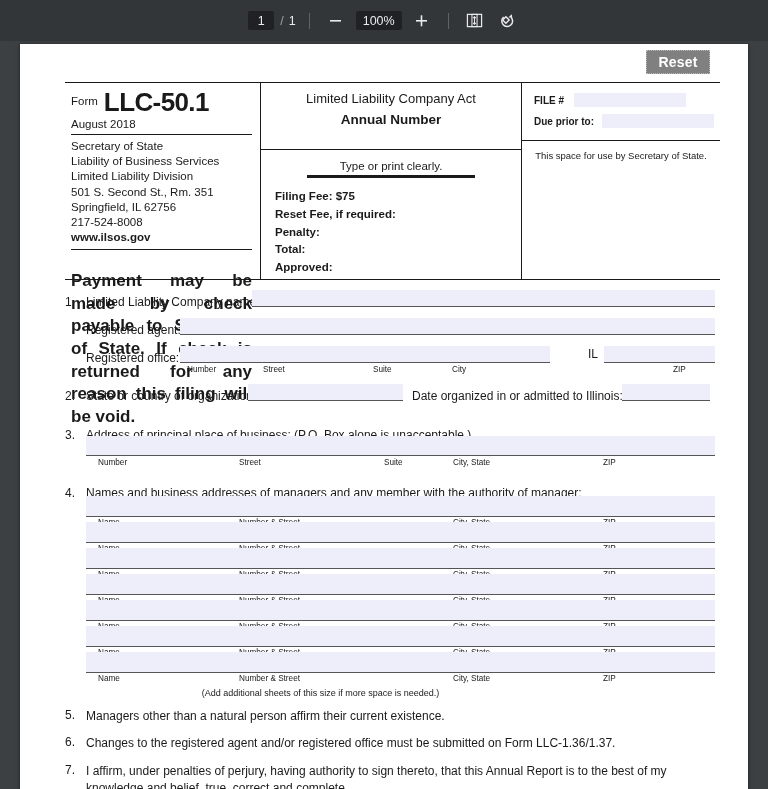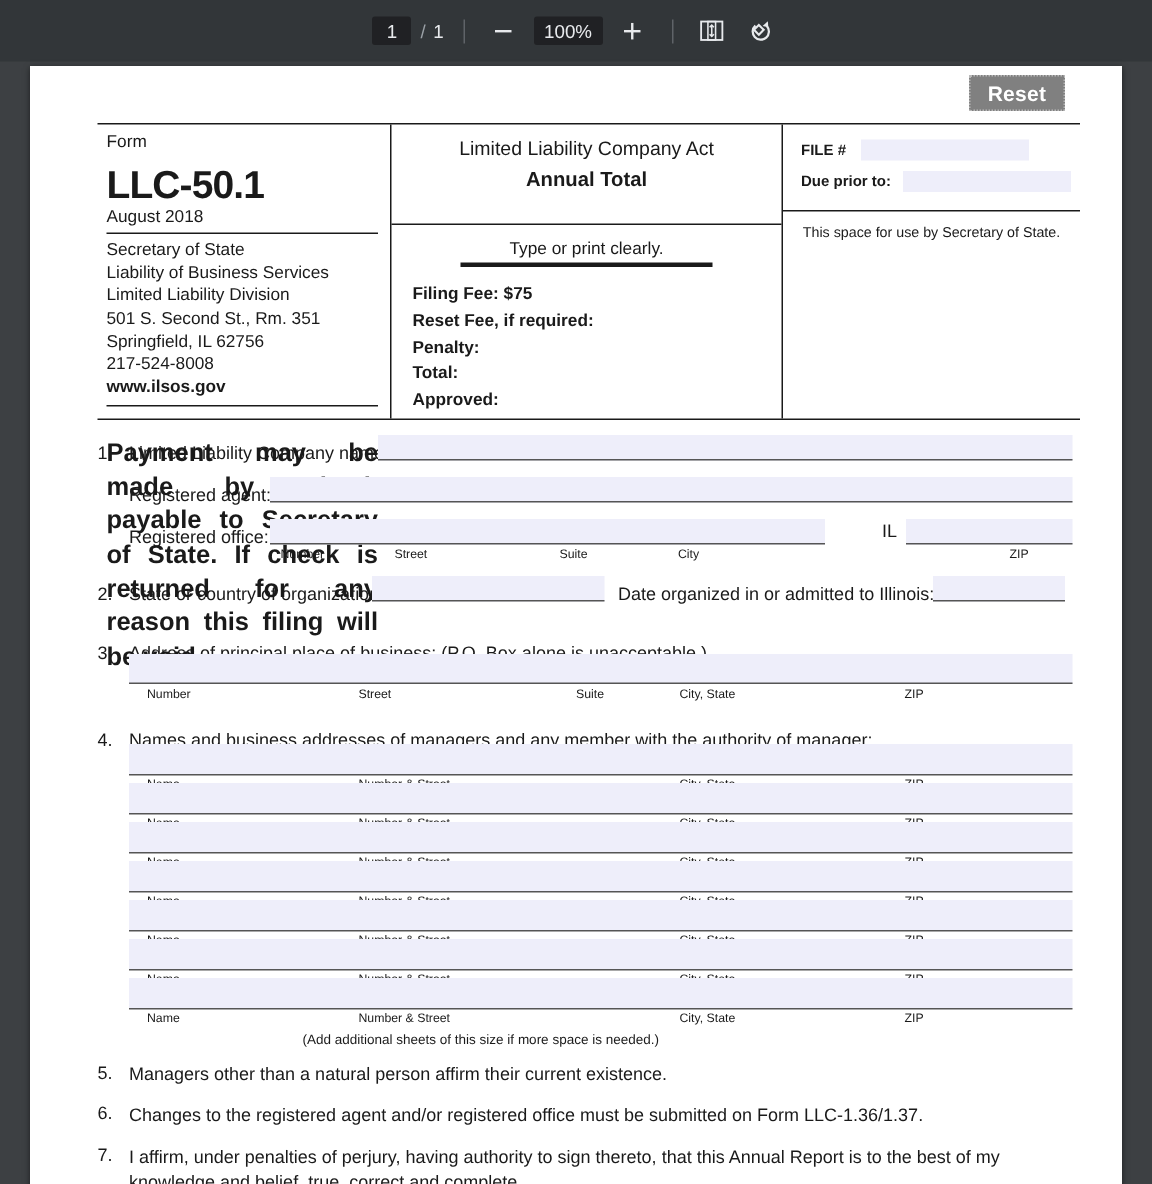--- a/index.html
+++ b/index.html
@@ -105,21 +105,21 @@
     border-bottom: 1.6px solid #1a1a1a;
   }
 
   
   #hdr-left {
     position: absolute; left: 0; top: 0;
     width: 196px; height: 100%;
     border-right: 1.6px solid #1a1a1a;
     padding: 6px 8px 0 6px;
   }
-  .form-line { display: flex; align-items: flex-start; gap: 6px; flex-direction: column; }
+  .form-line { display: flex; align-items: center; gap: 6px; }
   .form-word { font-size: 11.5px; padding-bottom: 3px; }
   .form-code { font-size: 26px; font-weight: bold; letter-spacing: -.6px; line-height: 1; }
   .form-date { font-size: 11.5px; margin-top: 3px; }
 
   .hdr-rule { border-top: 1.4px solid #1a1a1a; margin: 4px 0 4px 0; }
 
   .sos-title { font-size: 11.5px; font-weight: normal; line-height: 1.32; }
   .sos-line  { font-size: 11.5px; line-height: 1.32; }
   .sos-url   { font-size: 11.5px; font-weight: bold; line-height: 1.32; }
 
@@ -278,21 +278,21 @@
       </div>
 
       <div class="hdr-rule"></div>
 
       <div class="pay-note">Payment may be made by check payable to Secretary of State. If check is returned for any reason this filing will be void.</div>
     </div>
 
     <div id="hdr-center">
       <div id="hdr-center-top">
         <div class="ctr-act">Limited Liability Company Act</div>
-        <div class="ctr-rep">Annual Total</div>
+        <div class="ctr-rep">Annual Number</div>
       </div>
       <div id="hdr-center-bot">
         <div class="type-clearly">Type or print clearly.</div>
         <div class="type-rule"></div>
         <div class="fee-row">Filing Fee:   $75</div>
         <div class="fee-row">Reset Fee, if required:</div>
         <div class="fee-row">Penalty:</div>
         <div class="fee-row">Total:</div>
         <div class="fee-row">Approved:</div>
       </div>

